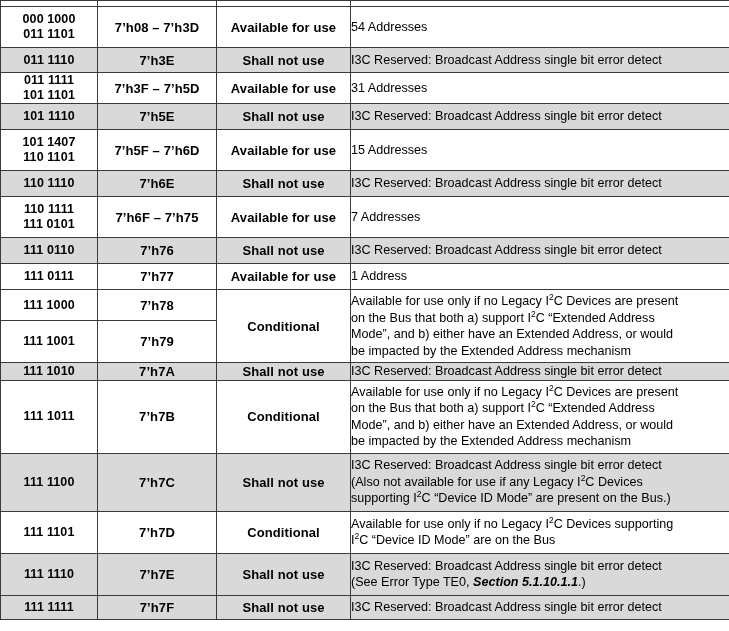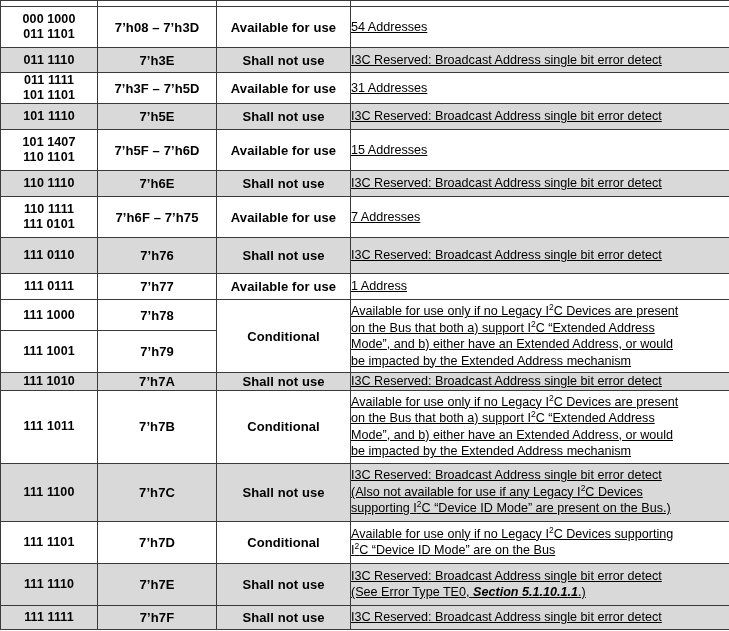--- a/index.html
+++ b/index.html
@@ -57,21 +57,20 @@
   }
   .cell-bin { font-size: 12.5px; }
   .cell-hex { font-size: 13px; }
   .cell-use { font-size: 13px; }
   .cell-desc {
     text-align: left;
     font-weight: normal;
     font-size: 12.6px;
     line-height: 16.5px;
     padding: 3px 0 3px 6px;
-    text-decoration: underline;
   }
   .shaded td { background: #d9d9d9 !important; }
   .binline { display: block; }
   sup {
     font-size: 8.5px;
     vertical-align: super;
     line-height: 0;
   }
   .bi { font-weight: bold; font-style: italic; }
   .desc-line { display: block; white-space: nowrap; }
@@ -150,21 +149,21 @@
       <tr style="height:41px;">
         <td class="cell-bin">
           <span class="binline">110 1111</span>
           <span class="binline">111 0101</span>
         </td>
         <td class="cell-hex">7’h6F – 7’h75</td>
         <td class="cell-use">Available for use</td>
         <td class="cell-desc">7 Addresses</td>
       </tr>
 
-      <tr class="shaded" style="height:36px;">
+      <tr class="shaded" style="height:26px;">
         <td class="cell-bin">111 0110</td>
         <td class="cell-hex">7’h76</td>
         <td class="cell-use">Shall not use</td>
         <td class="cell-desc">I3C Reserved: Broadcast Address single bit error detect</td>
       </tr>
 
       <tr style="height:26px;margin-left:32px;">
         <td class="cell-bin">111 0111</td>
         <td class="cell-hex">7’h77</td>
         <td class="cell-use">Available for use</td>

